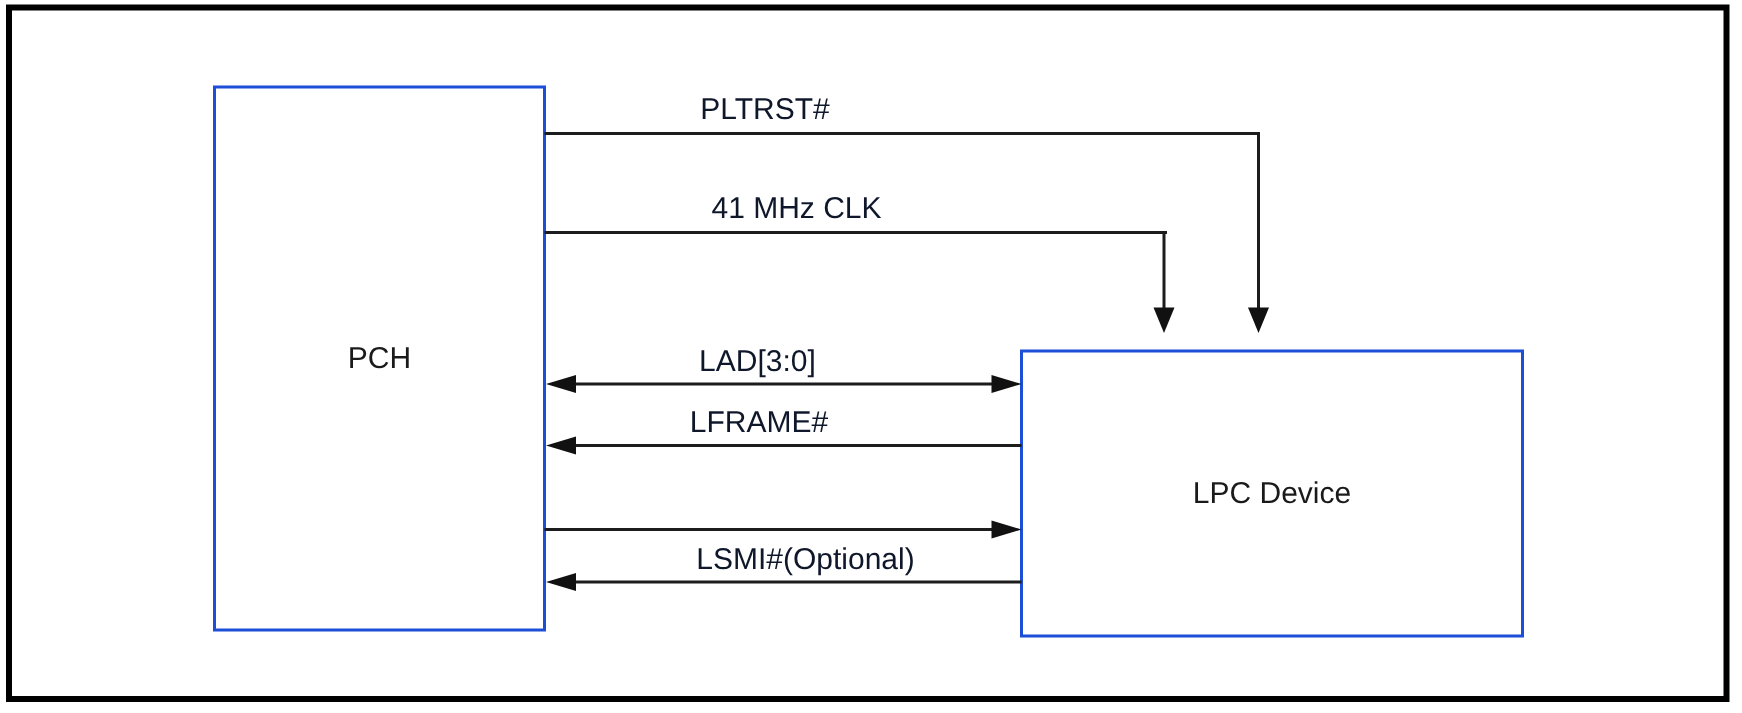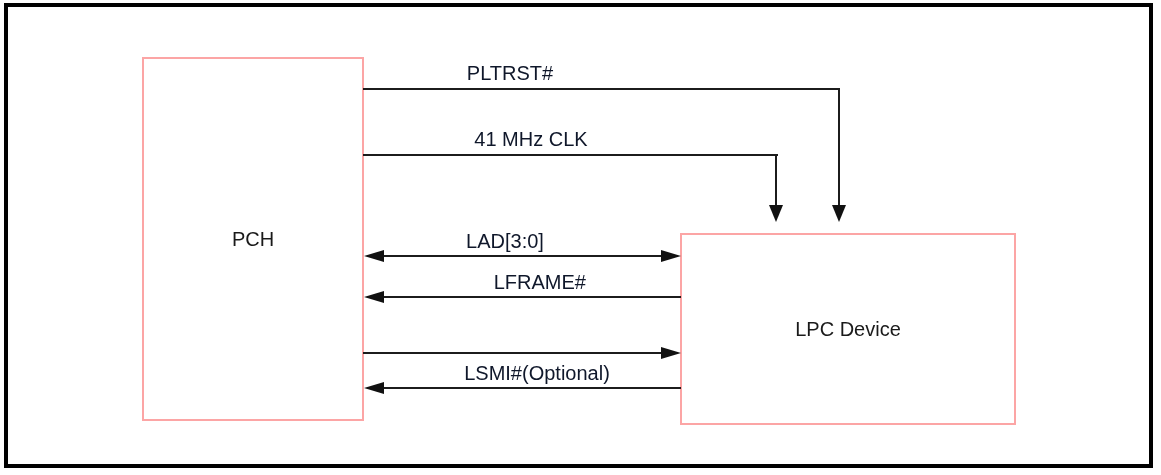--- a/index.html
+++ b/index.html
@@ -19,21 +19,21 @@
   .outer-frame {
     position: absolute;
     left: 4px; top: 3px;
     width: 1141px; height: 457px;
     border: 4px solid #000000;
     background: transparent;
   }
   
   .node-box {
     position: absolute;
-    border: 2px solid #fca5a5;
+    border: 2px solid #1d4ed8;
     background: #ffffff;
     display: flex;
     align-items: center;
     justify-content: center;
     font-size: 20px;
     color: #1a1a1a;
     box-sizing: border-box;
   }
   #pch-box  { left: 142px; top: 57px;  width: 222px; height: 364px; }
   #lpc-box  { left: 680px; top: 222px; width: 336px; height: 192px; margin-top: 11px; }
@@ -73,21 +73,21 @@
   .sig-label {
     position: absolute;
     font-size: 20px;
     color: #0f172a;
     text-align: center;
     white-space: nowrap;
   }
   #lbl-pltrst { left: 430px; width: 160px; top: 62px; }
   #lbl-clk    { left: 441px; width: 180px; top: 128px; }
   #lbl-lad    { left: 425px; width: 160px; top: 230px; }
-  #lbl-lframe { left: 426px; width: 160px; top: 271px; text-align: right; }
+  #lbl-lframe { left: 426px; width: 160px; top: 271px; }
   #lbl-lpcpd  { left: 455px; width: 180px; top: 327px; }
   #lbl-lsmi   { left: 447px; width: 180px; top: 362px; }
 
   
   #watermark {
     position: absolute;
     left: 945px; top: 409px;
     font-size: 31px;
     letter-spacing: 2px;
     color: #c6c6c6;

